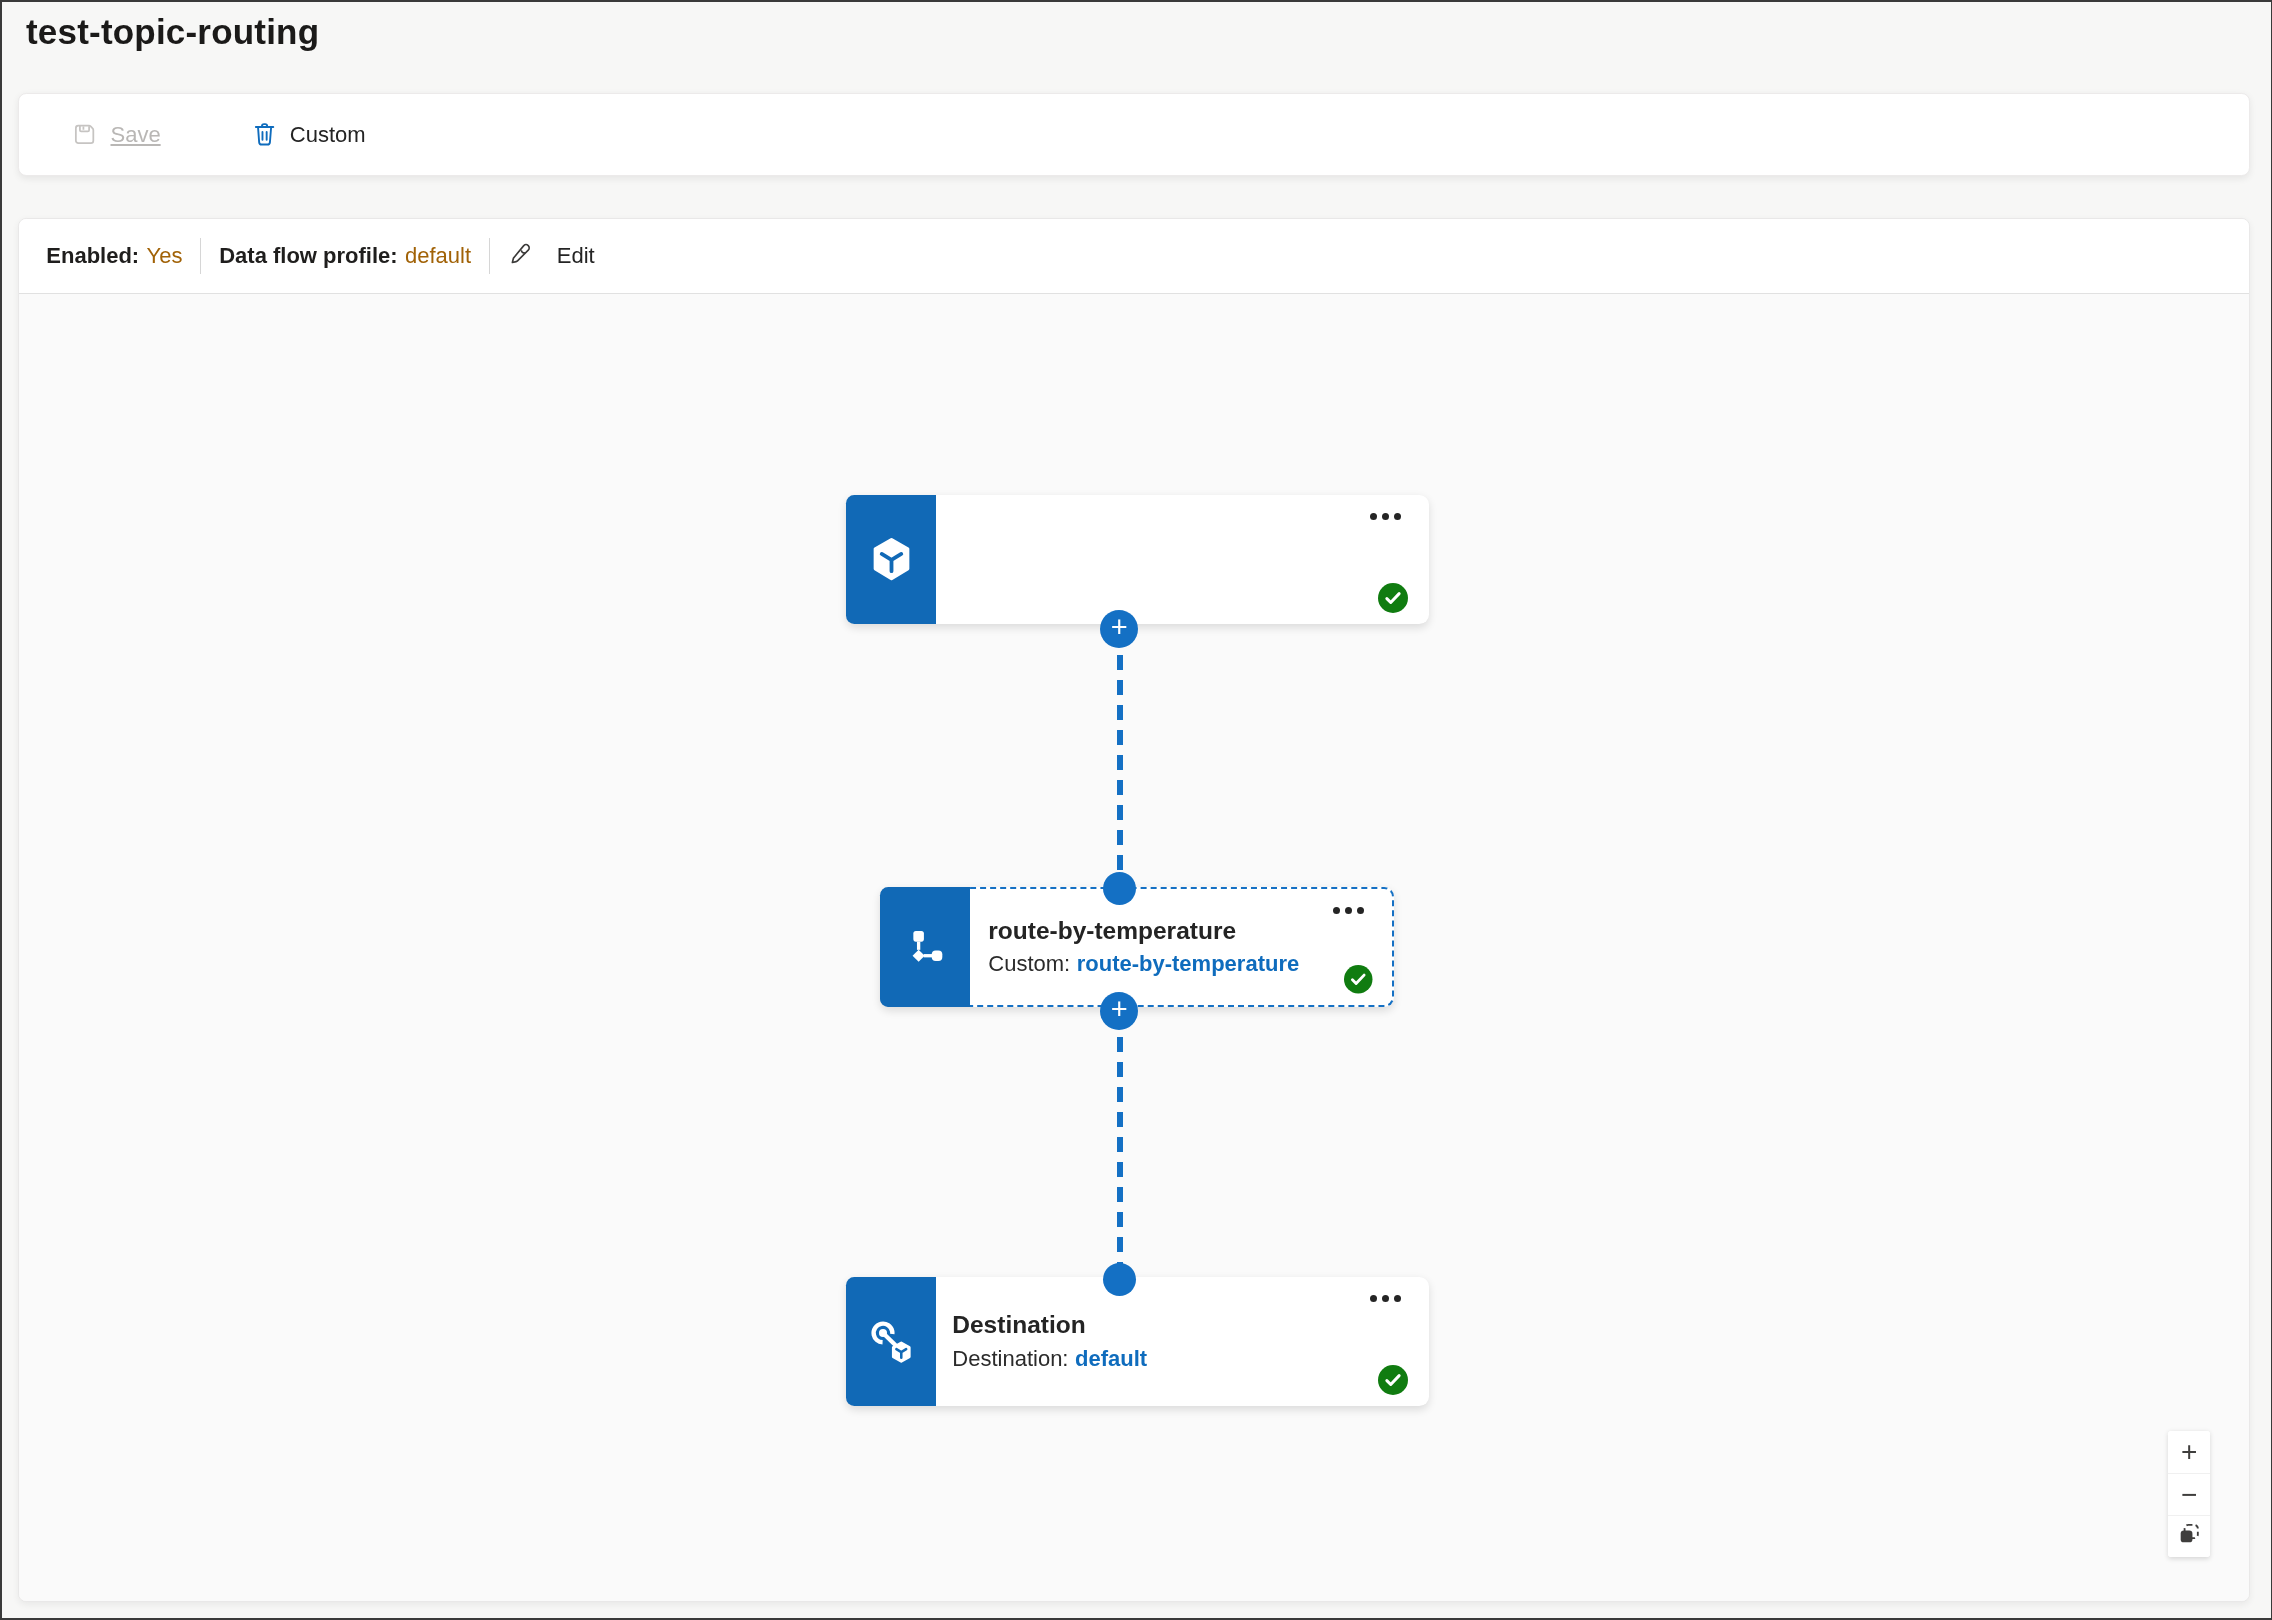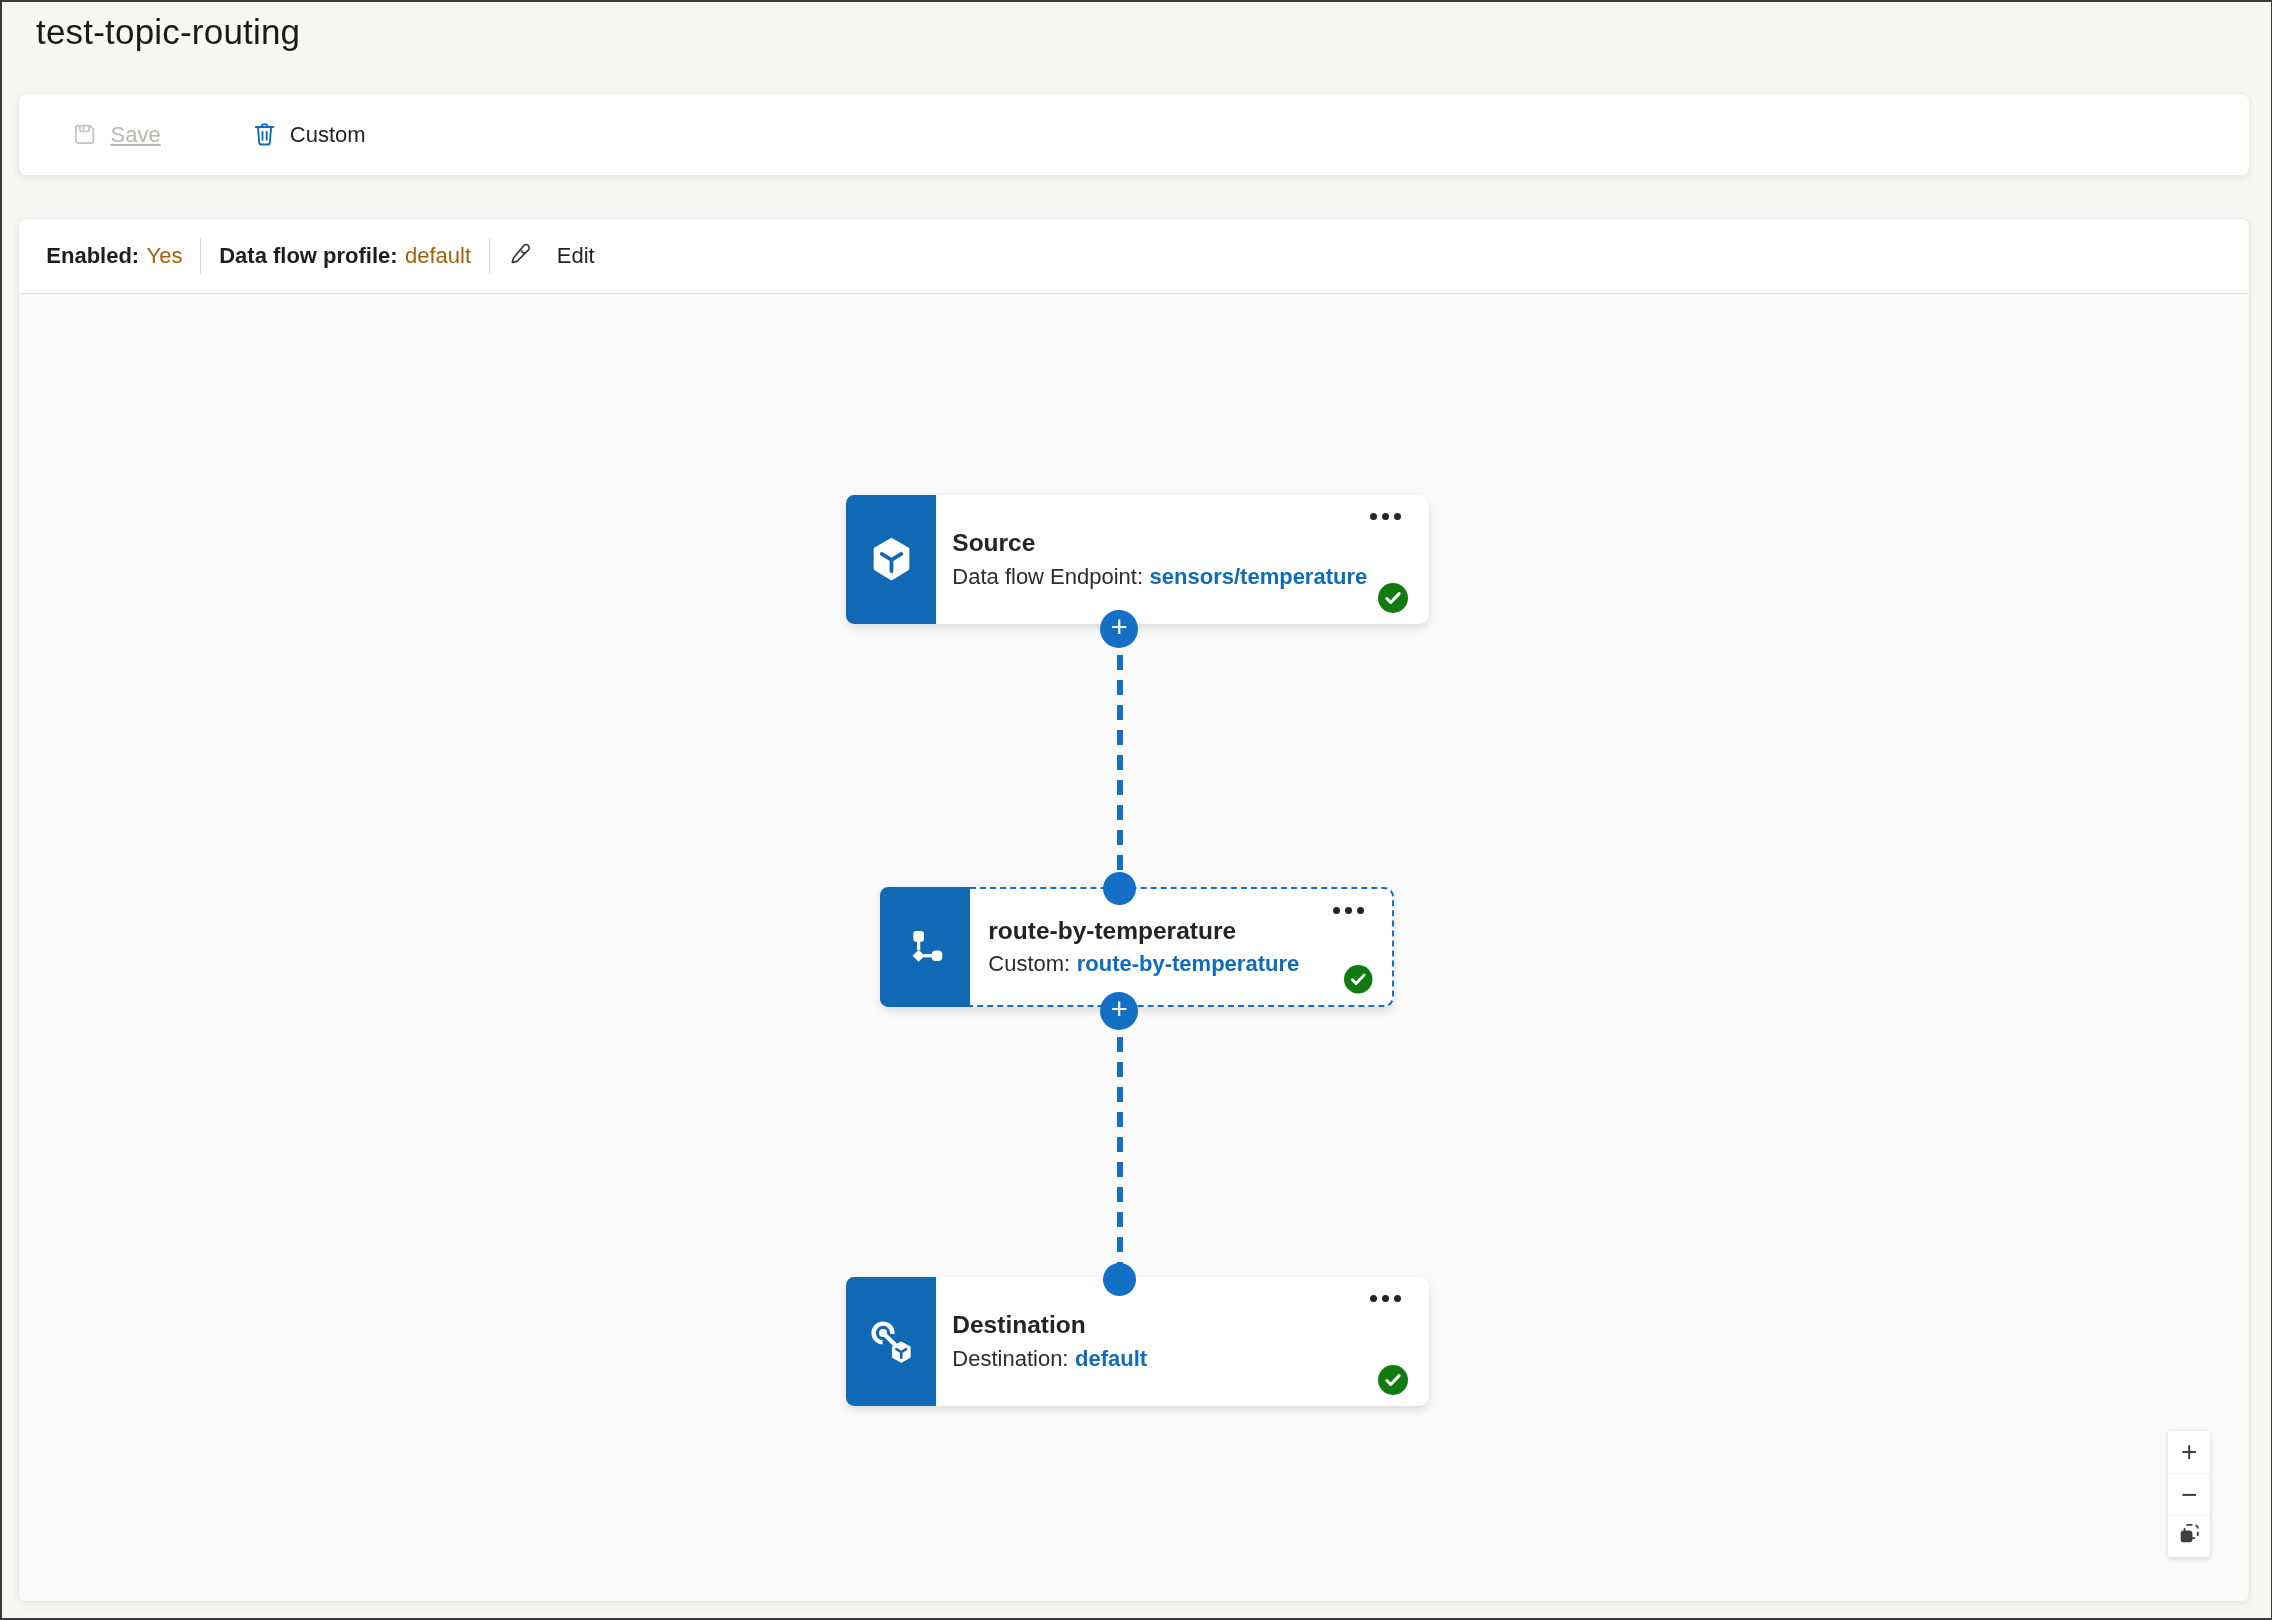--- a/index.html
+++ b/index.html
@@ -11,22 +11,22 @@
     overflow: hidden;
   }
   .frame {
     position: relative;
     width: 2273px; height: 1620px;
     border: 2.4px solid #3a3a3a;
     background: #f7f7f6;
   }
   
   .page-title {
-    position: absolute; left: 34px; top: 9.8px;
-    font-size: 35px; font-weight: 400; color: #1b1a19;
+    position: absolute; left: 24px; top: 9.8px;
+    font-size: 35px; font-weight: 700; color: #1b1a19;
     letter-spacing: 0.2px;
   }
   
   .command-bar {
     position: absolute; left: 16.3px; top: 91px; width: 2232px; height: 83px;
     background: #ffffff;
     border: 0.8px solid #eceaea;
     border-radius: 8.2px;
     box-shadow: 0 2.4px 7.3px rgba(0,0,0,0.07);
     display: flex; align-items: center;
@@ -185,26 +185,20 @@
 
       <button class="plus-btn" style="left:1081px; top:698px;">+</button>
       <div class="conn-dot" style="left:1084px; top:969px;"></div>
 
       <div class="node" style="left:827px; top:201px; width:583px; height:129px;">
         <div class="node-tile">
           <svg width="51" height="51" viewBox="0 0 24 24" fill="none">
             <path d="M12 2.7 L19.6 7 L19.6 16.4 L12 20.9 L4.4 16.4 L4.4 7 Z" fill="#ffffff" stroke="#ffffff" stroke-width="1.6" stroke-linejoin="round"></path>
             <path d="M12 12.2v5.3M12 12.2 7.4 9.4M12 12.2l4.6-2.8" stroke="#1169b6" stroke-width="1.8" stroke-linecap="round"></path>
           </svg>
-        </div>
-        <div class="node-body">
-          <div class="node-title">Source</div>
-          <div class="node-sub">
-            <span>Data flow Endpoint:</span><a>sensors/temperature</a>
-          </div>
         </div>
         <div class="more-dots">
             <i></i>
             <i></i>
             <i></i>
           </div>
         <span class="status-ok">
           <svg width="30" height="30" viewBox="0 0 20 20">
             <circle cx="10" cy="10" r="10" fill="#107c10"></circle>
             <path d="M5.9 10.4l2.6 2.6 5.6-5.9" stroke="#ffffff" stroke-width="2" fill="none" stroke-linecap="round" stroke-linejoin="round"></path>

